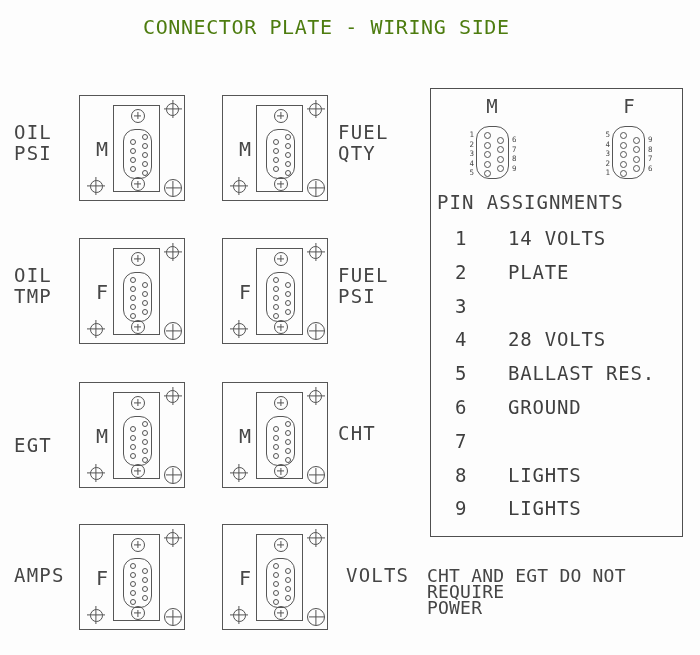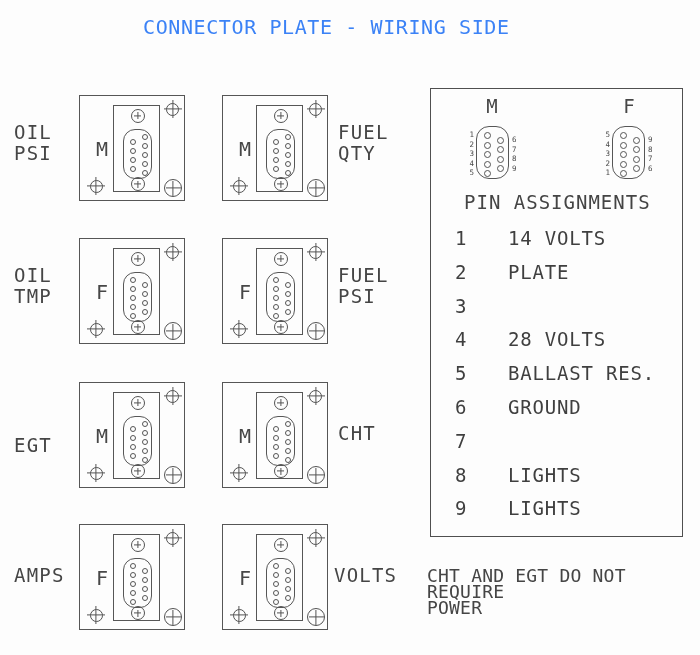--- a/index.html
+++ b/index.html
@@ -2,21 +2,21 @@
 <html><head>
 <meta charset="utf-8">
 <style>
   html,body{margin:0;padding:0;background:#fff;}
   #stage{
     position:relative;width:700px;height:655px;background:#fdfdfd;overflow:hidden;
     font-family:"DejaVu Sans Mono","Liberation Mono",monospace;color:#3f3f3f;
   }
   .abs{position:absolute;}
   
-  #title{left:143px;top:15px;font-size:20px;line-height:24px;letter-spacing:0.6px;color:#3b82f6;}
+  #title{left:143px;top:15px;font-size:20px;line-height:24px;letter-spacing:0.6px;color:#4d7c0f;}
   
   .plate{position:absolute;width:106px;height:106px;border:1.5px solid #565656;box-sizing:border-box;background:#fdfdfd;}
   .cutout{position:absolute;left:33px;top:9px;width:47px;height:87px;border:1.3px solid #565656;box-sizing:border-box;}
   .gender{position:absolute;left:10px;top:41px;width:24px;text-align:center;font-size:20px;line-height:24px;color:#474747;}
   
   .screw{position:absolute;border:1.3px solid #535353;border-radius:50%;box-sizing:border-box;}
   .screw::before{content:"";position:absolute;top:50%;height:1.2px;background:#535353;transform:translateY(-50%);}
   .screw::after{content:"";position:absolute;left:50%;width:1.2px;background:#535353;transform:translateX(-50%);}
   .plus::before{left:2.5px;right:2.5px;}
   .plus::after{top:2.5px;bottom:2.5px;}
@@ -39,21 +39,21 @@
   .pin{position:absolute;width:6px;height:6px;border:1.1px solid #555;border-radius:50%;box-sizing:border-box;}
   .mini .pin{width:7px;height:7px;}
   
   .side-label{position:absolute;font-size:19px;line-height:21px;letter-spacing:1.2px;white-space:pre-line;color:#454545;}
   
   #panel{left:430px;top:88px;width:253px;height:449px;border:1.5px solid #4f4f4f;box-sizing:border-box;}
   .mini-label{position:absolute;top:95px;font-size:19px;line-height:22px;transform:translateX(-50%);color:#474747;}
   .mini-digits{position:absolute;font-size:7.5px;line-height:9.5px;width:9px;white-space:pre-line;color:#4a4a4a;}
   .digits-left{text-align:right;}
   .digits-right{text-align:left;}
-  #pin-heading{left:437px;top:191px;font-size:19px;line-height:22px;letter-spacing:1px;color:#444;margin-left:27px;}
+  #pin-heading{left:437px;top:191px;font-size:19px;line-height:22px;letter-spacing:1px;color:#444;}
   #pin-rows{left:455px;top:228px;width:220px;}
   .pin-row{display:flex;height:33.8px;font-size:19px;line-height:20px;letter-spacing:0.8px;}
   .pin-num{width:53px;flex:none;}
   .pin-fn{white-space:pre;}
   
   .note{position:absolute;left:427px;font-size:18px;line-height:16px;letter-spacing:0.2px;white-space:pre-line;color:#454545;}
   #note1{top:568px;}
   #note2{top:613px;}
 </style>
 </head>
@@ -230,21 +230,21 @@
         <i class="pin" style="left: 5.5px; top: 22px;"></i>
         <i class="pin" style="left: 5.5px; top: 31px;"></i>
         <i class="pin" style="left: 5.5px; top: 40px;"></i>
         <i class="pin" style="left: 17.5px; top: 8.5px;"></i>
         <i class="pin" style="left: 17.5px; top: 17.5px;"></i>
         <i class="pin" style="left: 17.5px; top: 26.5px;"></i>
         <i class="pin" style="left: 17.5px; top: 35.5px;"></i>
       </div>
     <span class="gender">F</span>
   </div>
-  <div class="side-label" style="left:334px;top:565px;">VOLTS</div>
+  <div class="side-label" style="left:346px;top:565px;">VOLTS</div>
 
   <div id="panel" class="abs"></div>
 
   <span class="mini-label" style="left:492px;">M</span>
   <span class="mini-label" style="left:629px;">F</span>
 
   <div class="mini-digits digits-left" style="left:465px;top:130px;">1
 2
 3
 4

